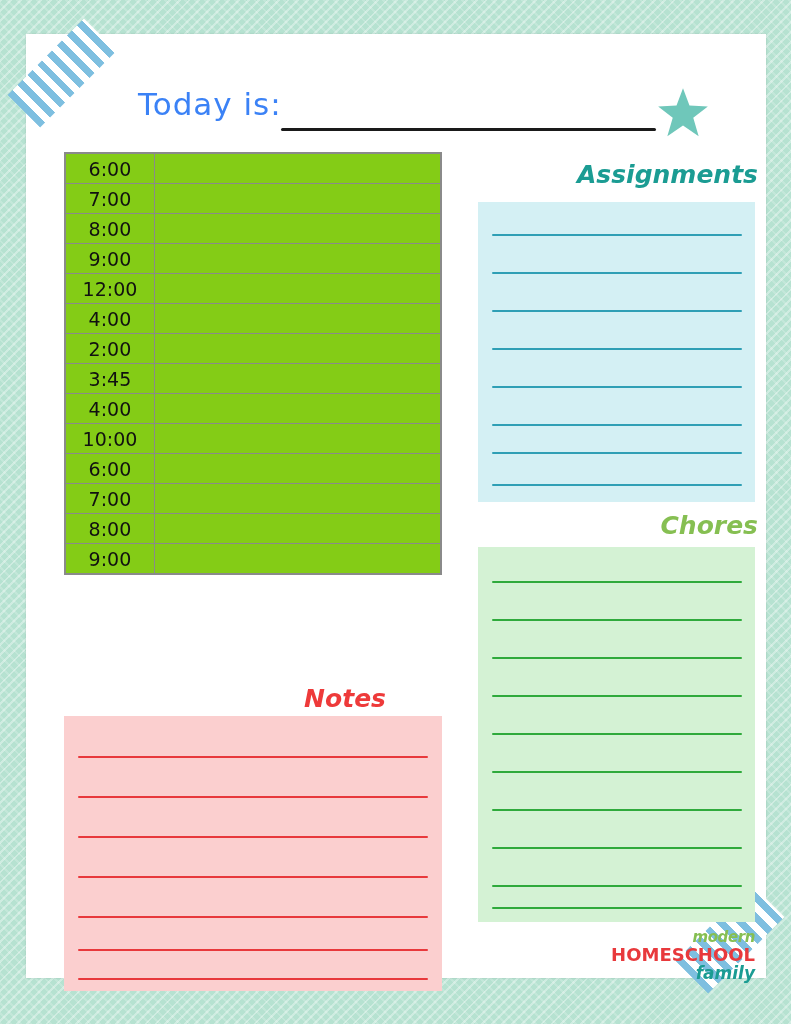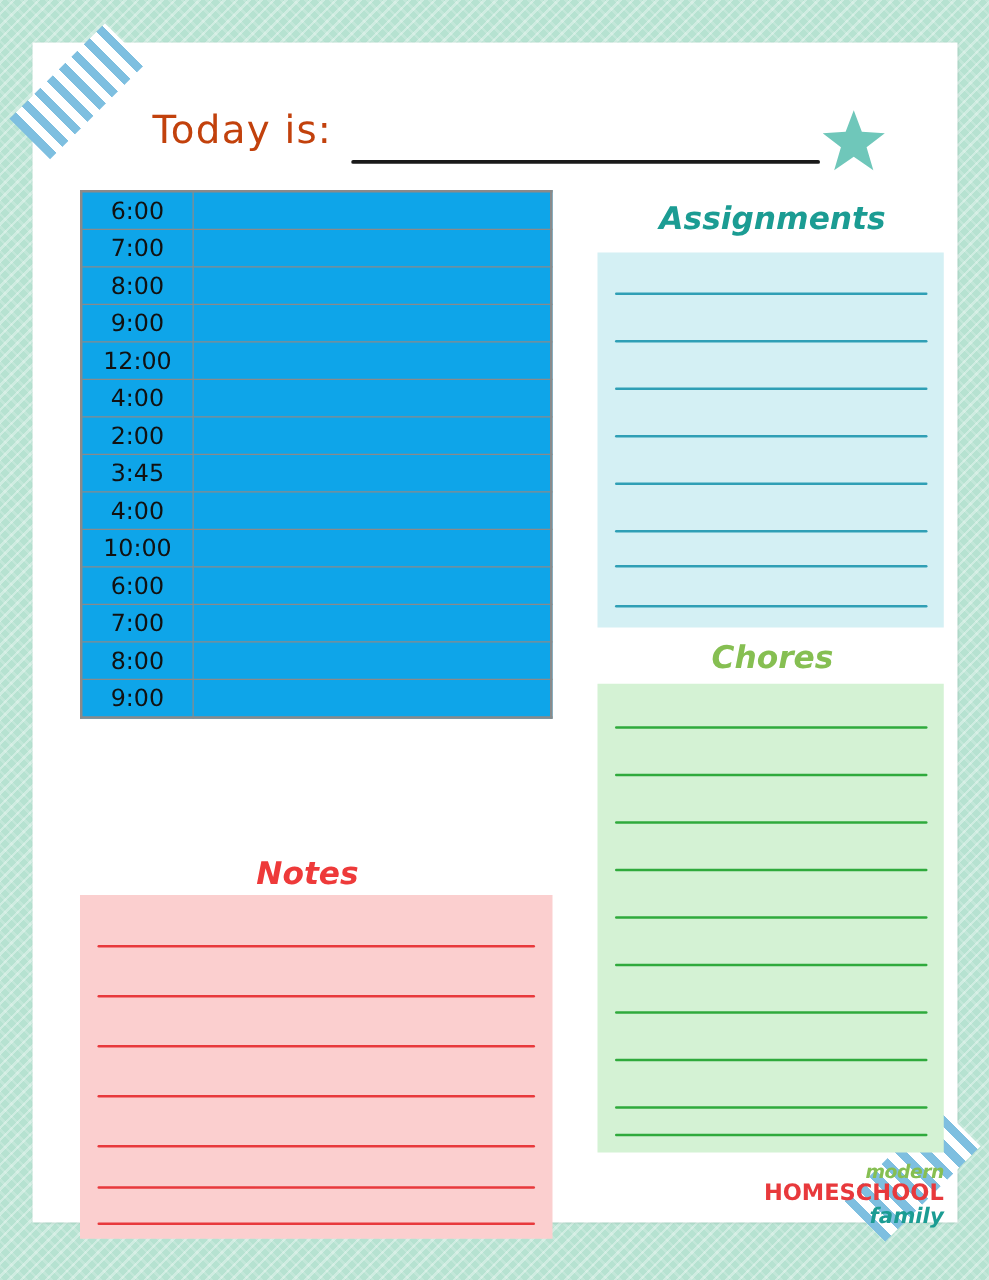--- a/index.html
+++ b/index.html
@@ -63,25 +63,25 @@
   
   #header {
     position: absolute;
     left: 0;
     top: 24px;
     width: 740px;
     height: 70px;
   }
   #today-label {
     position: absolute;
-    left: 96px;
+    left: 112px;
     top: 28px;
     font-family: "DejaVu Sans", sans-serif;
     font-size: 31px;
-    color: #c2410c;
+    color: #3b82f6;
     letter-spacing: 1px;
   }
   #today-line {
     position: absolute;
     left: 255px;
     top: 70px;
     width: 375px;
     height: 3px;
     background: #1a1a1a;
     border-radius: 2px;
@@ -95,21 +95,21 @@
   }
 
   
   #schedule {
     position: absolute;
     left: 38px;
     top: 118px;
     width: 378px;
     border: 2px solid #8a8a8a;
     border-collapse: collapse;
-    background: #0ea5e9;
+    background: #84cc16;
   }
   #schedule td {
     border: 1px solid #8a8a8a;
     height: 29px;
     padding: 0;
   }
   #schedule td.time {
     width: 88px;
     text-align: center;
     font-family: "DejaVu Sans", sans-serif;
@@ -120,21 +120,21 @@
     width: 286px;
   }
 
   
   .section-title {
     position: absolute;
     font-family: "DejaVu Sans", sans-serif;
     font-weight: bold;
     font-style: italic;
     font-size: 25px;
-    text-align: center;
+    text-align: right;
     width: 280px;
   }
   #assignments-title {
     left: 452px;
     top: 126px;
     color: #1b9c93;
   }
   #chores-title {
     left: 452px;
     top: 477px;

